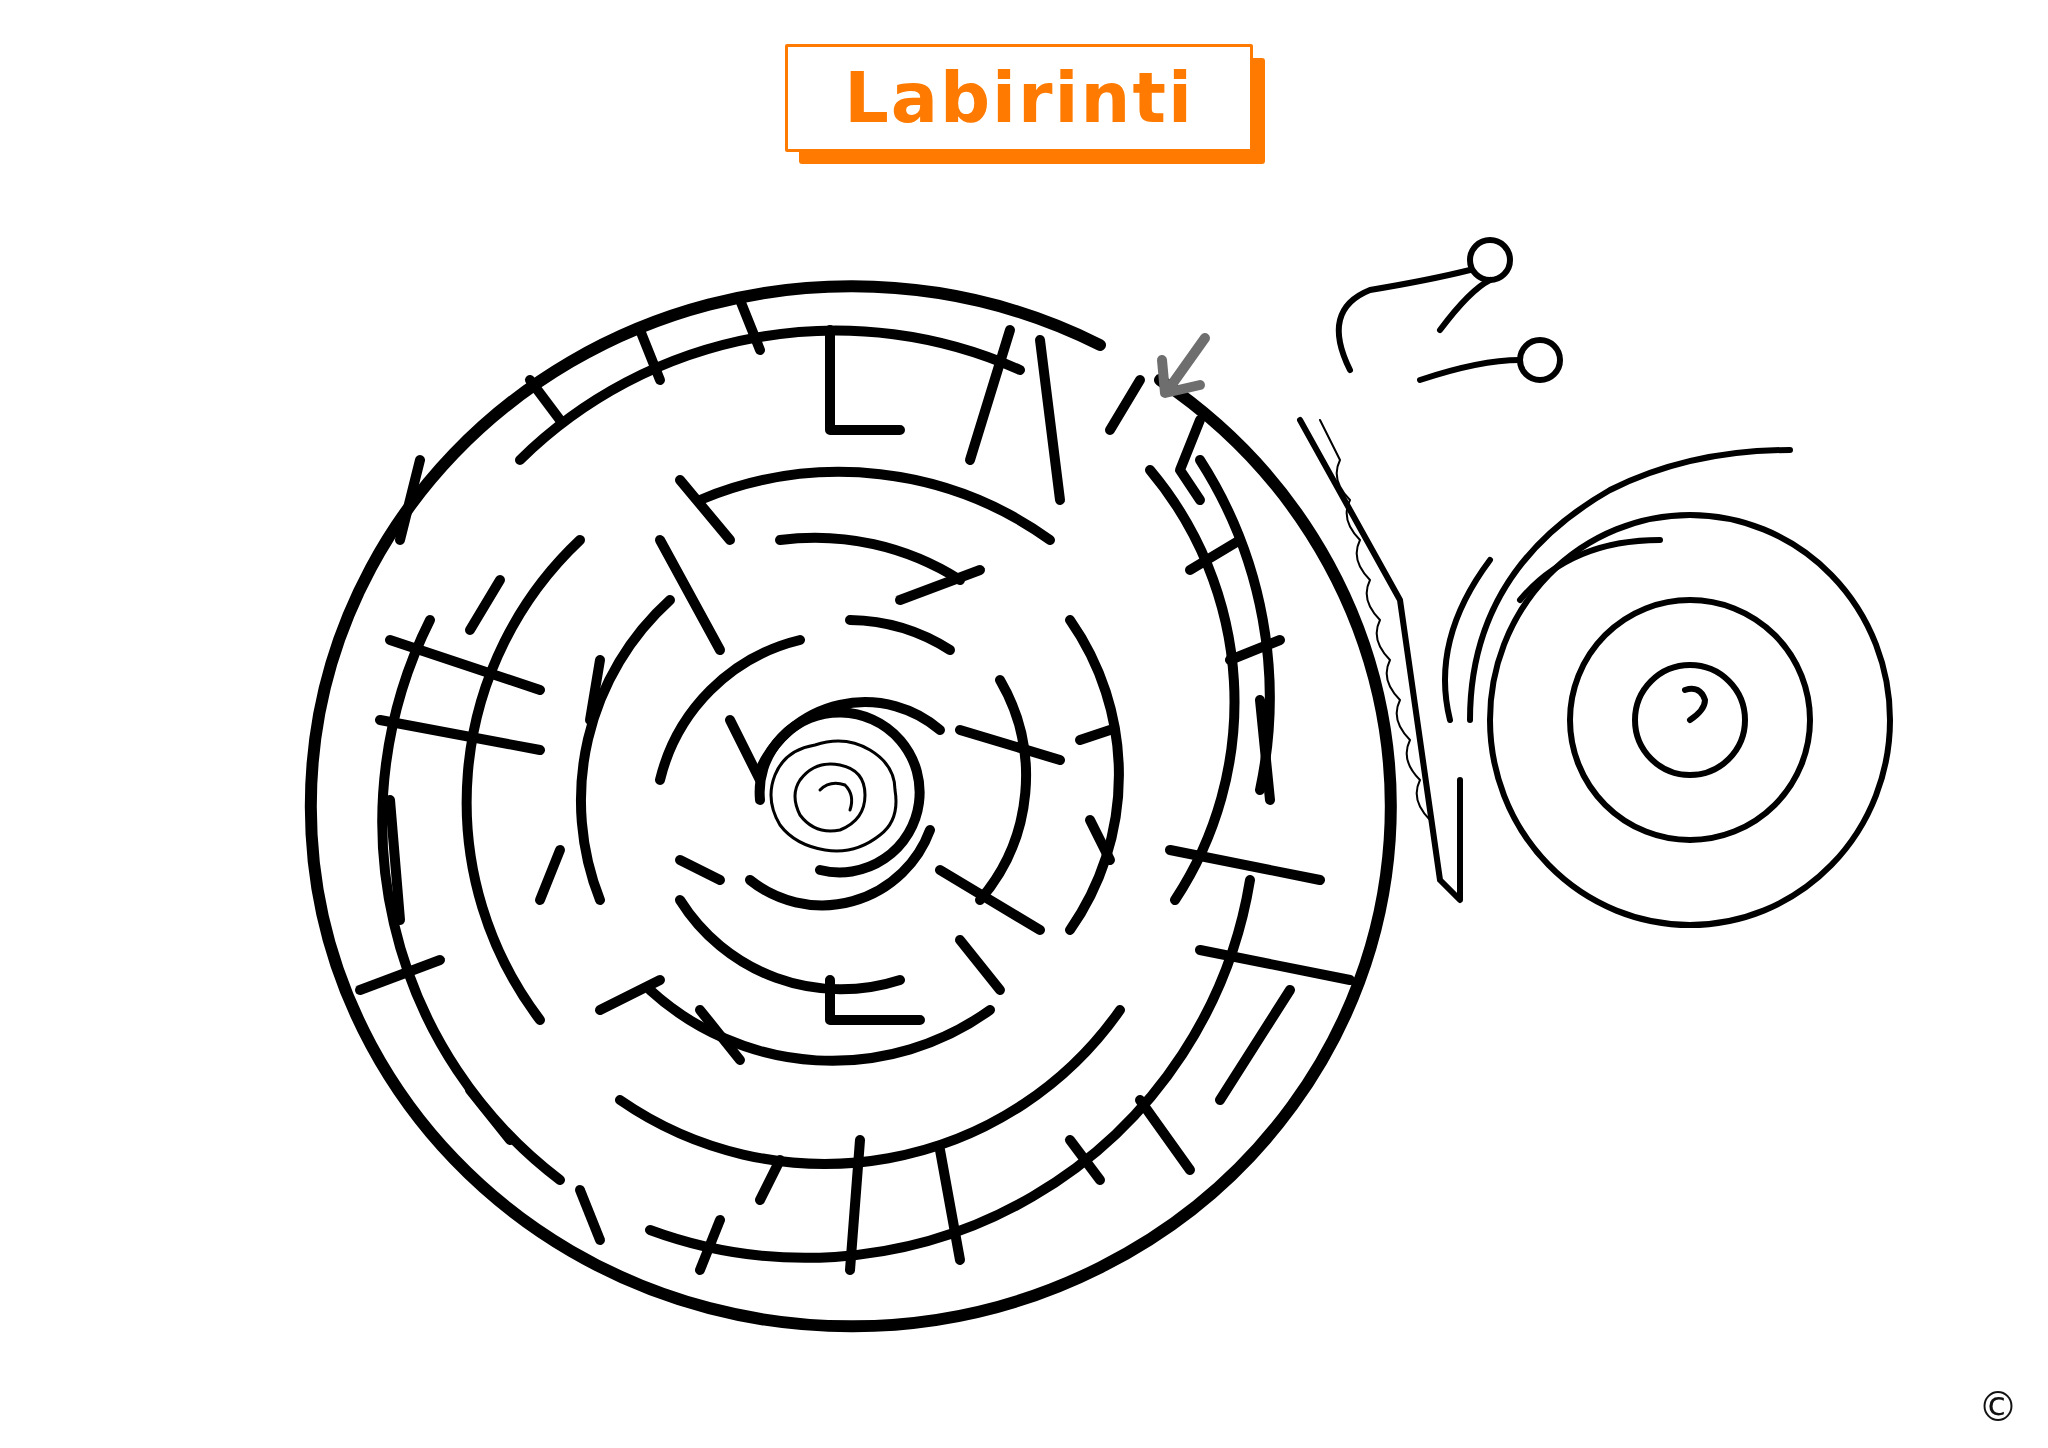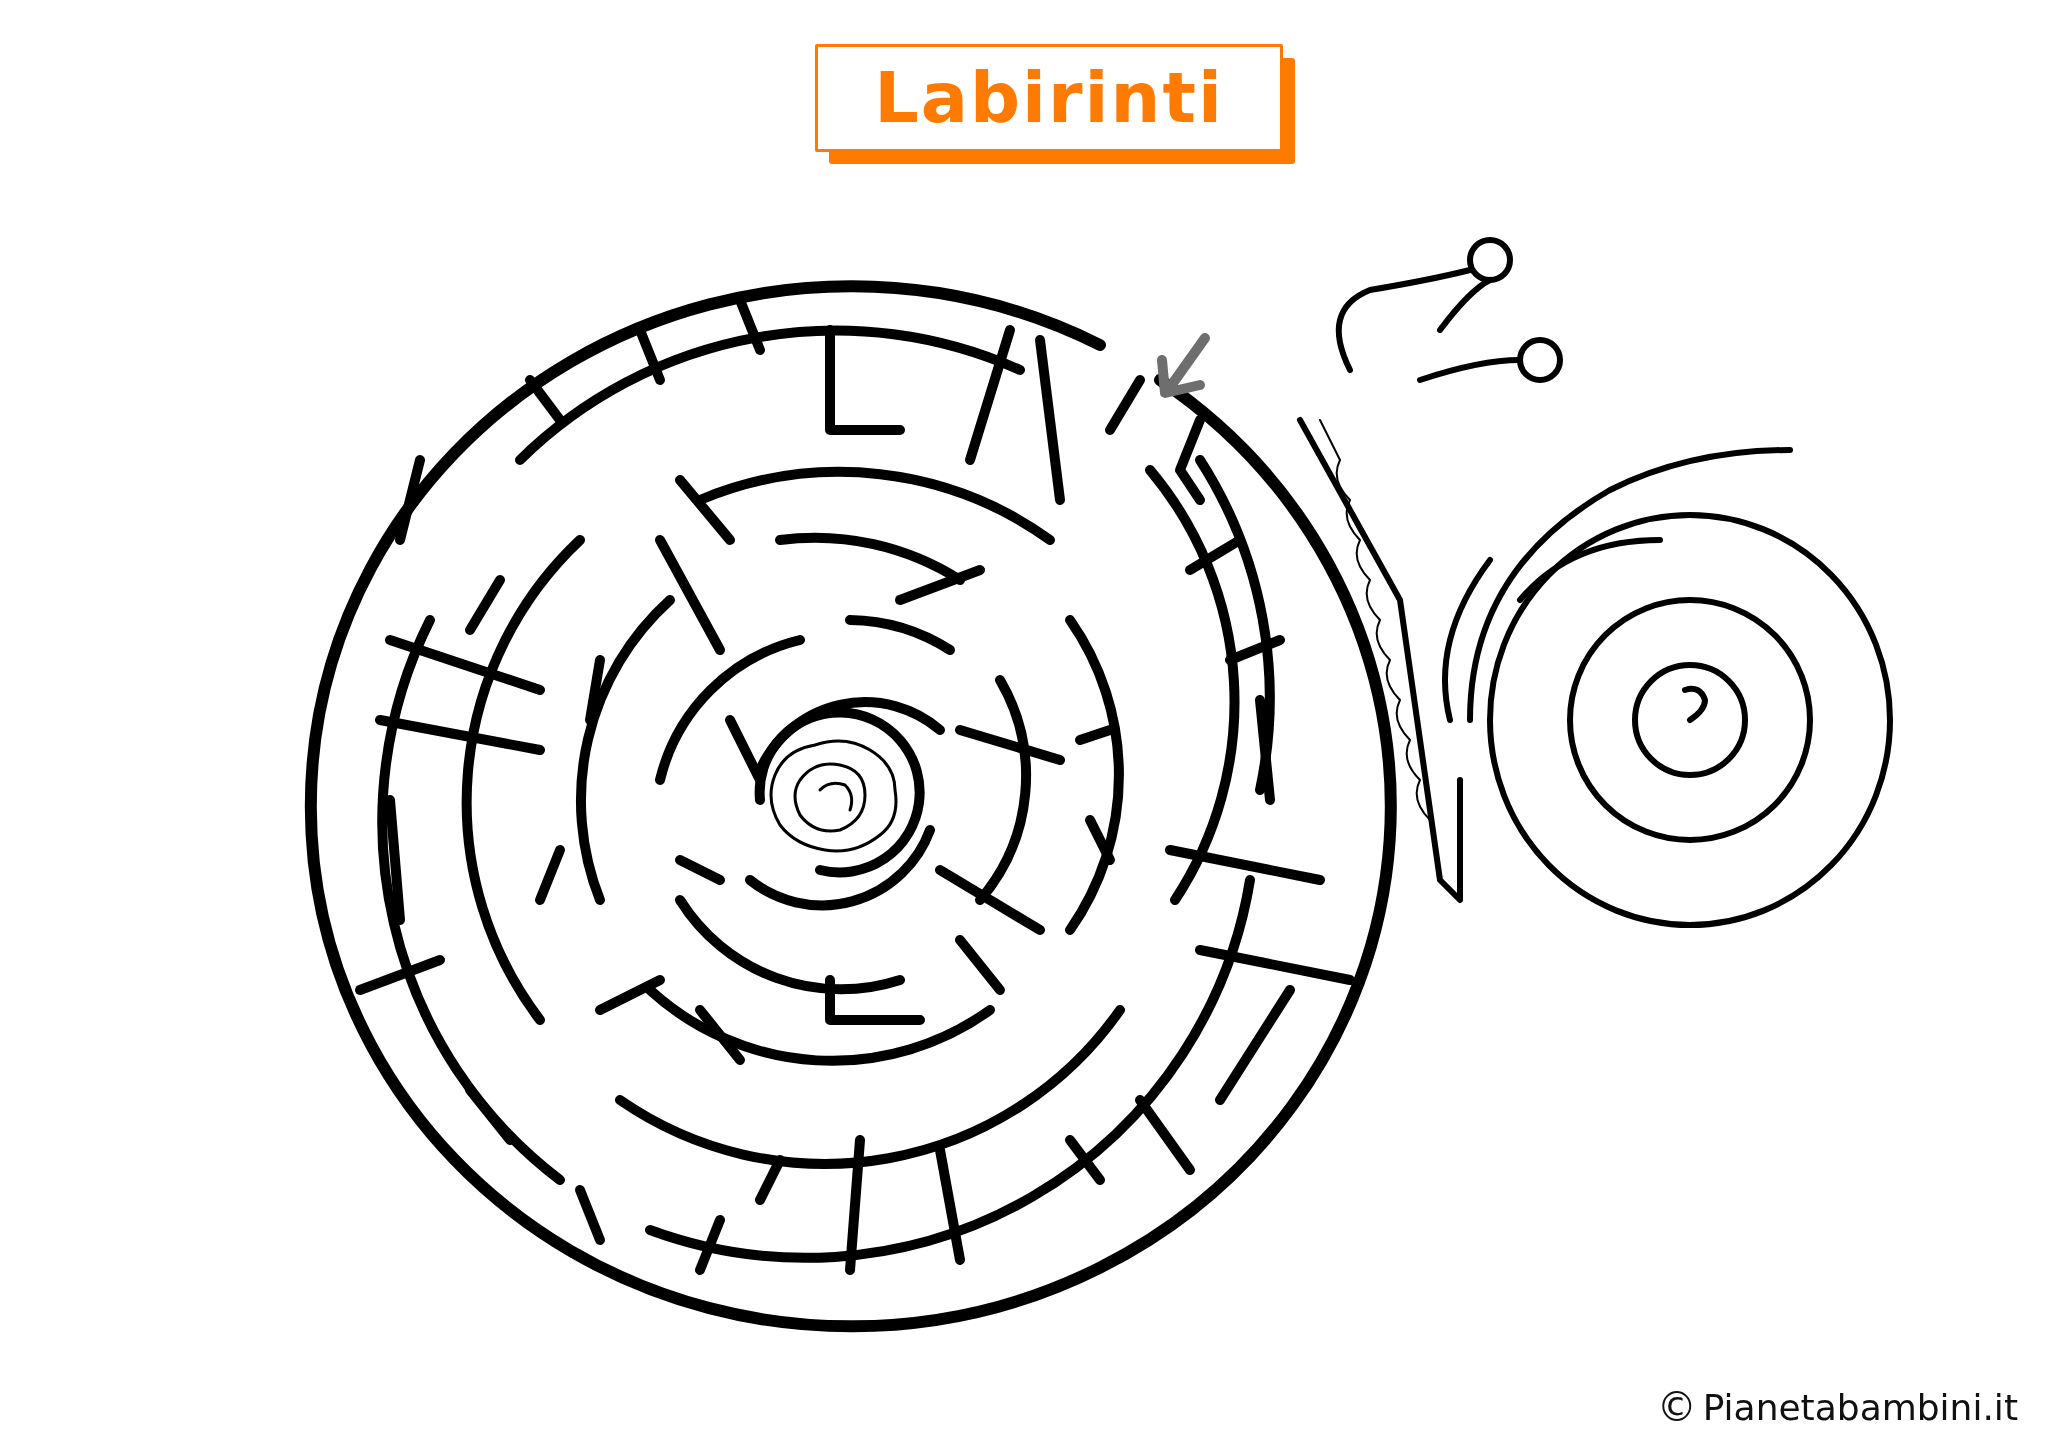--- a/index.html
+++ b/index.html
@@ -1,17 +1,17 @@
 <!DOCTYPE html>
 <html><head>
 <meta charset="utf-8">
 <style>
   html, body { margin:0; padding:0; background:#ffffff; }
   body { width:2048px; height:1448px; position:relative; overflow:hidden; font-family:"DejaVu Sans", sans-serif; }
-  .title-wrap { position:absolute; left:815px; top:44px; width:470px; height:156px;text-decoration:underline; }
+  .title-wrap { position:absolute; left:785px; top:44px; width:470px; height:156px;text-decoration:underline; }
   .title-shadow { position:absolute; left:14px; top:14px; width:466px; height:106px; background:#ff7a00; border-radius:3px; }
   .title-box { position:absolute; left:0; top:0; width:462px; height:102px; background:#fff; border:3px solid #ff7a00; border-radius:2px; display:flex; align-items:center; justify-content:center; }
   .title-text { color:#ff7a00; font-family:"DejaVu Sans", sans-serif; font-weight:bold; font-size:70px; letter-spacing:2px; line-height:1; }
   svg.art { position:absolute; left:0; top:0; }
   .footer { position:absolute; right:30px; bottom:18px; font-family:"DejaVu Sans", sans-serif; font-size:36px; color:#111; display:flex; align-items:center; gap:6px; }
   .copy-icon { font-size:40px; }
 </style>
 </head>
 <body>
 
@@ -127,14 +127,13 @@
       <path d="M1420 380 q60 -20 100 -20"></path>
     </g>
     <g stroke-width="2">
       <path d="M1320 420 q10 20 20 40 q-10 20 10 40 q-10 20 10 40 q-10 20 10 40 q-10 20 10 40 q-10 20 10 40 q-10 20 10 40 q-10 20 10 40 q-10 20 10 40 q-10 20 10 40"></path>
     </g>
   </g>
 </svg>
 
 <div class="footer">
   <span class="copy-icon">©</span>
-  <span>Pianetabambini.it</span>
 </div>
 
 </body></html>

